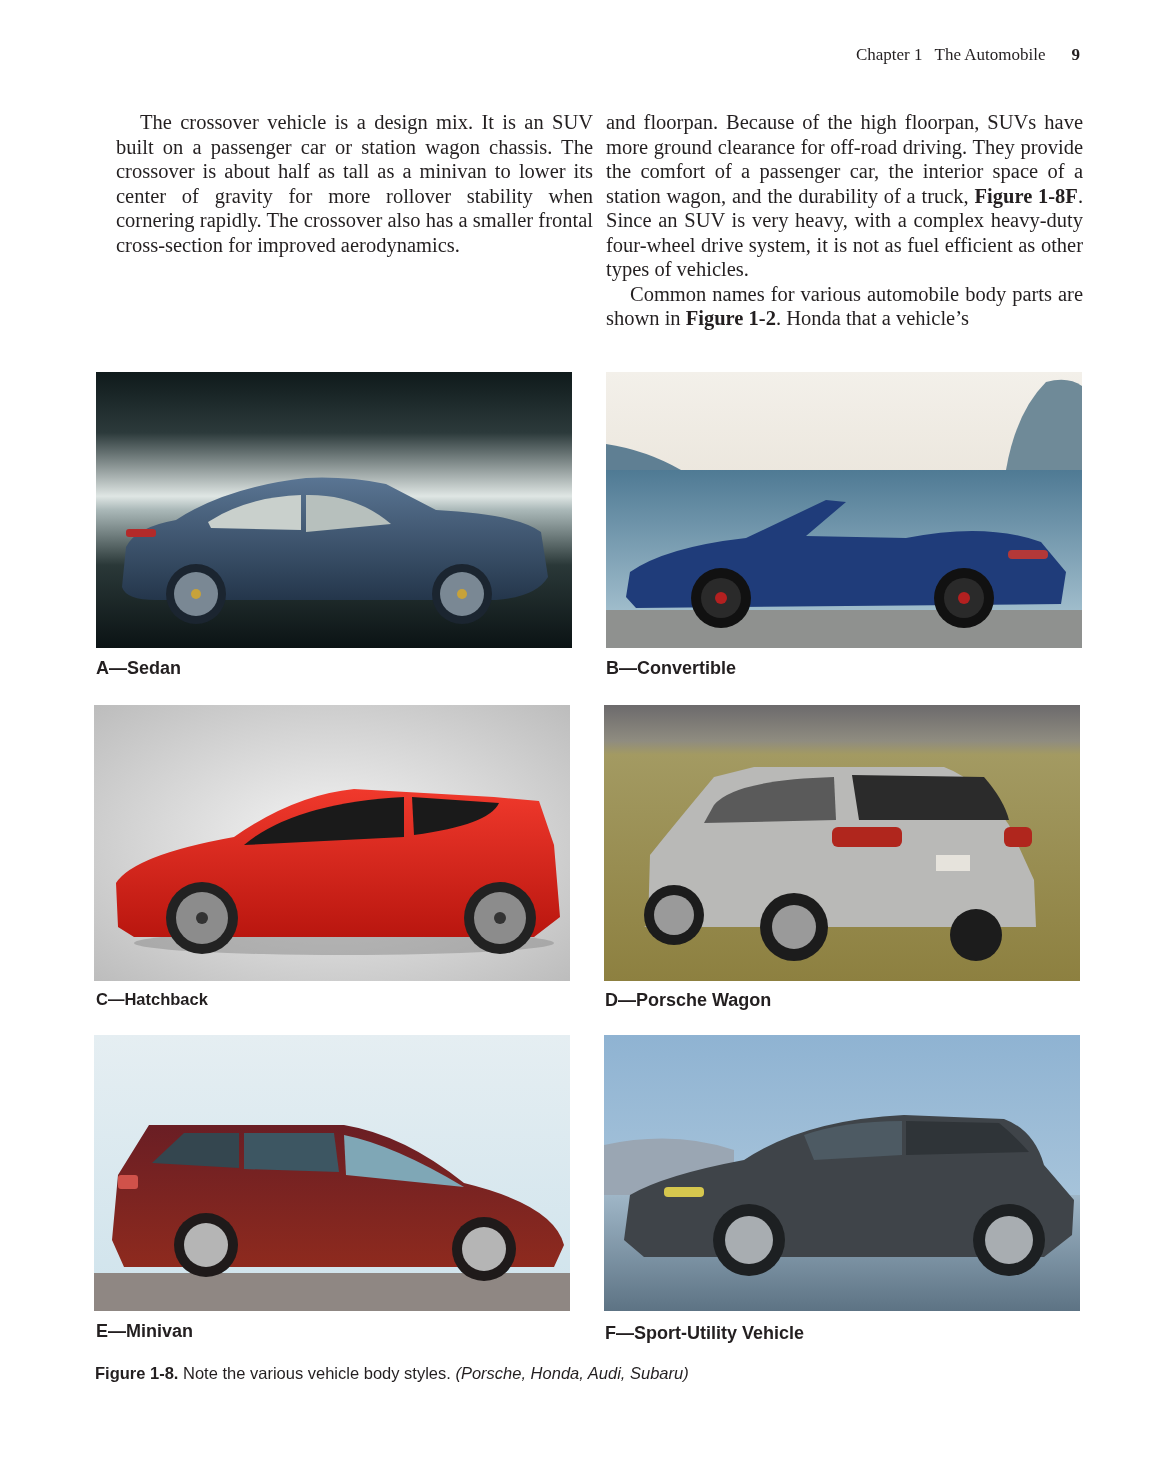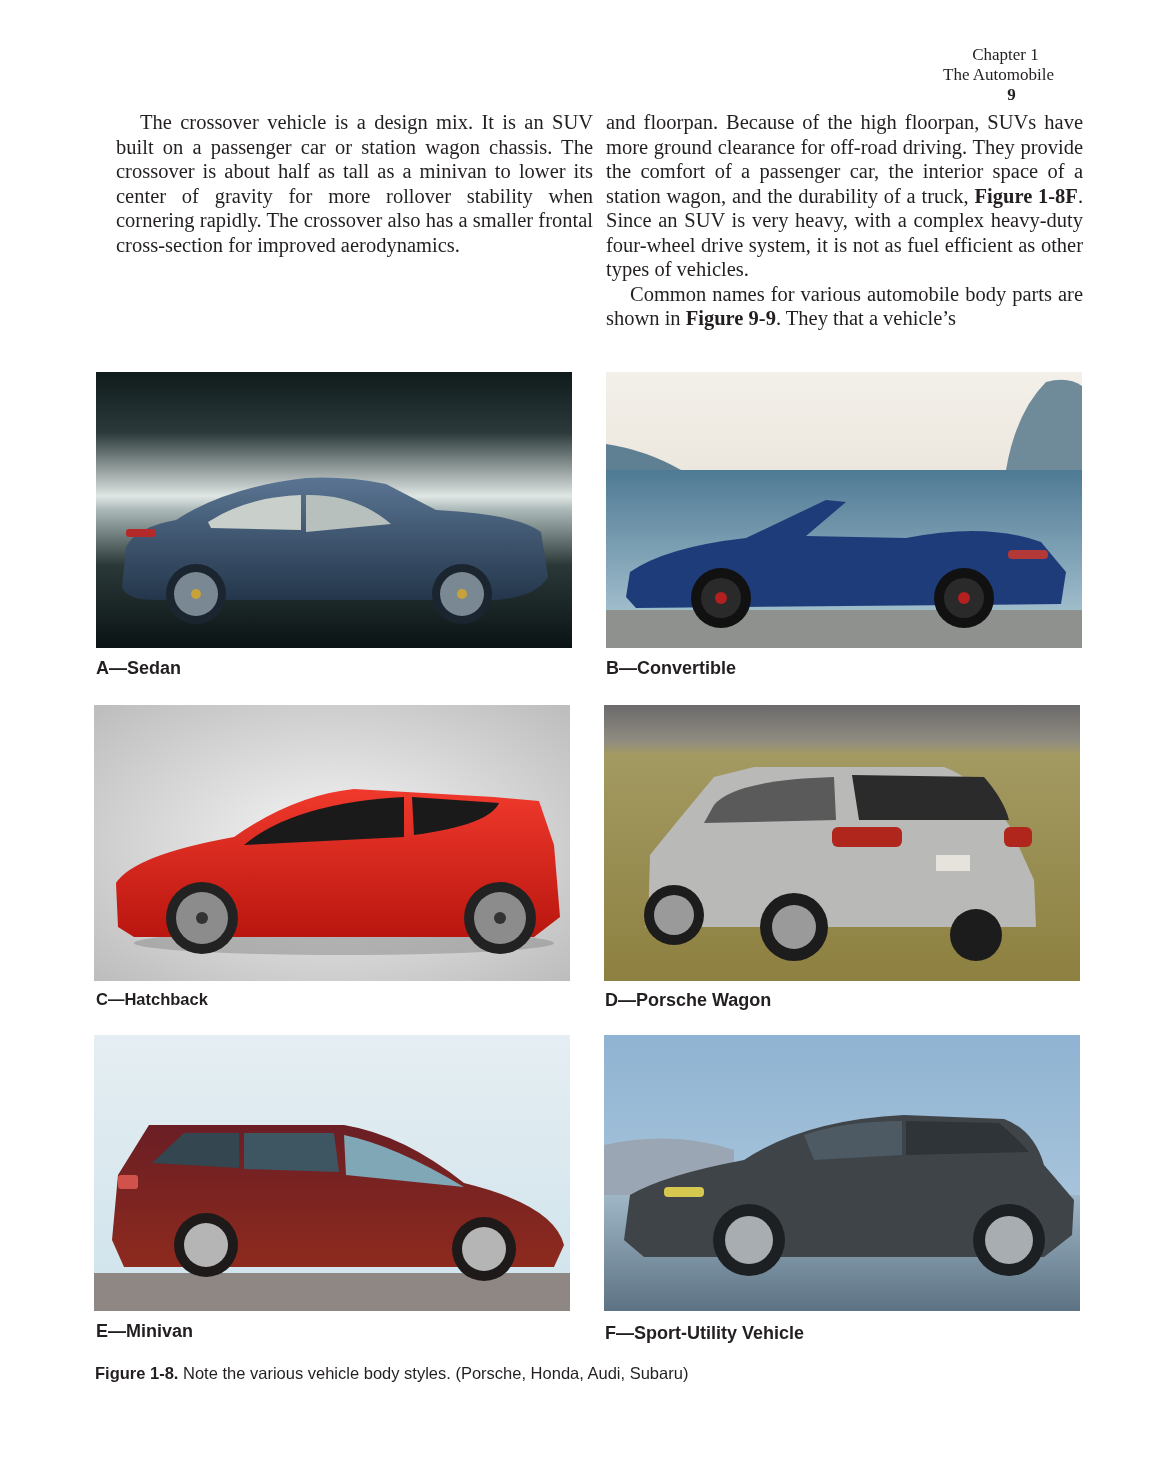--- a/index.html
+++ b/index.html
@@ -1,20 +1,20 @@
 <!DOCTYPE html>
 <html><head>
 <meta charset="utf-8">
 <style>
   html, body { margin: 0; padding: 0; background: #ffffff; }
   body { width: 1156px; height: 1479px; position: relative; overflow: hidden; color: #231f20; }
   .running-head {
     position: absolute; top: 45px; right: 76px;
     font-family: "Liberation Serif", "DejaVu Serif", serif; font-size: 17px; color: #231f20;
-    display: flex; gap: 0; align-items: center; flex-direction: column;
+    display: flex; gap: 0; align-items: flex-start;
   }
   .running-head .chap { margin-right: 12px; }
   .running-head .title { margin-right: 26px; }
   .running-head .pg { font-weight: bold; }
 
   .col {
     position: absolute; top: 110px; width: 477px;
     font-family: "Liberation Serif", "DejaVu Serif", serif; font-size: 20.5px; line-height: 24.5px;
     text-align: justify; color: #231f20;
   }
@@ -28,38 +28,38 @@
   .cap {
     position: absolute; font-family: "Liberation Sans", "DejaVu Sans", sans-serif;
     font-weight: bold; font-size: 18px; color: #231f20;
   }
   .cap.small { font-size: 16.5px; }
   .figure-caption {
     position: absolute; left: 95px; top: 1364px;
     font-family: "Liberation Sans", "DejaVu Sans", sans-serif; font-size: 16.5px; color: #231f20;
   }
   .figure-caption .num { font-weight: bold; }
-  .figure-caption .credit { }
+  .figure-caption .credit { font-style: italic; }
 </style>
 </head>
 <body>
 
 <div class="running-head">
   <span class="chap">Chapter 1</span>
   <span class="title">The Automobile</span>
   <span class="pg">9</span>
 </div>
 
 <div class="col col-left">
   <p>The crossover vehicle is a design mix. It is an SUV built on a passenger car or station wagon chassis. The crossover is about half as tall as a minivan to lower its center of gravity for more rollover stability when cornering rapidly. The crossover also has a smaller frontal cross-section for improved aerodynamics.</p>
 </div>
 
 <div class="col col-right">
   <p class="cont"><span>and floorpan. Because of the high floorpan, SUVs have more ground clearance for off-road driving. They provide the comfort of a passenger car, the inte­rior space of a station wagon, and the durability of a truck, </span><b>Figure 1-8F</b><span>. Since an SUV is very heavy, with a complex heavy-duty four-wheel drive system, it is not as fuel efficient as other types of vehicles.</span></p>
-  <p><span>Common names for various automobile body parts are shown in </span><b>Figure 9-9</b><span>. They that a vehicle’s</span></p>
+  <p><span>Common names for various automobile body parts are shown in </span><b>Figure 1-2</b><span>. Honda that a vehicle’s</span></p>
 </div>
 
 <div class="fig" style="left:96px; top:372px;">
   <svg viewBox="0 0 476 276" preserveAspectRatio="none">
     <defs>
       <linearGradient id="gA" x1="0" y1="0" x2="0" y2="1">
         <stop offset="0" stop-color="#0f1a1b"></stop>
         <stop offset="0.22" stop-color="#2c3a3b"></stop>
         <stop offset="0.45" stop-color="#dfe6e4"></stop>
         <stop offset="0.5" stop-color="#aab8b8"></stop>

